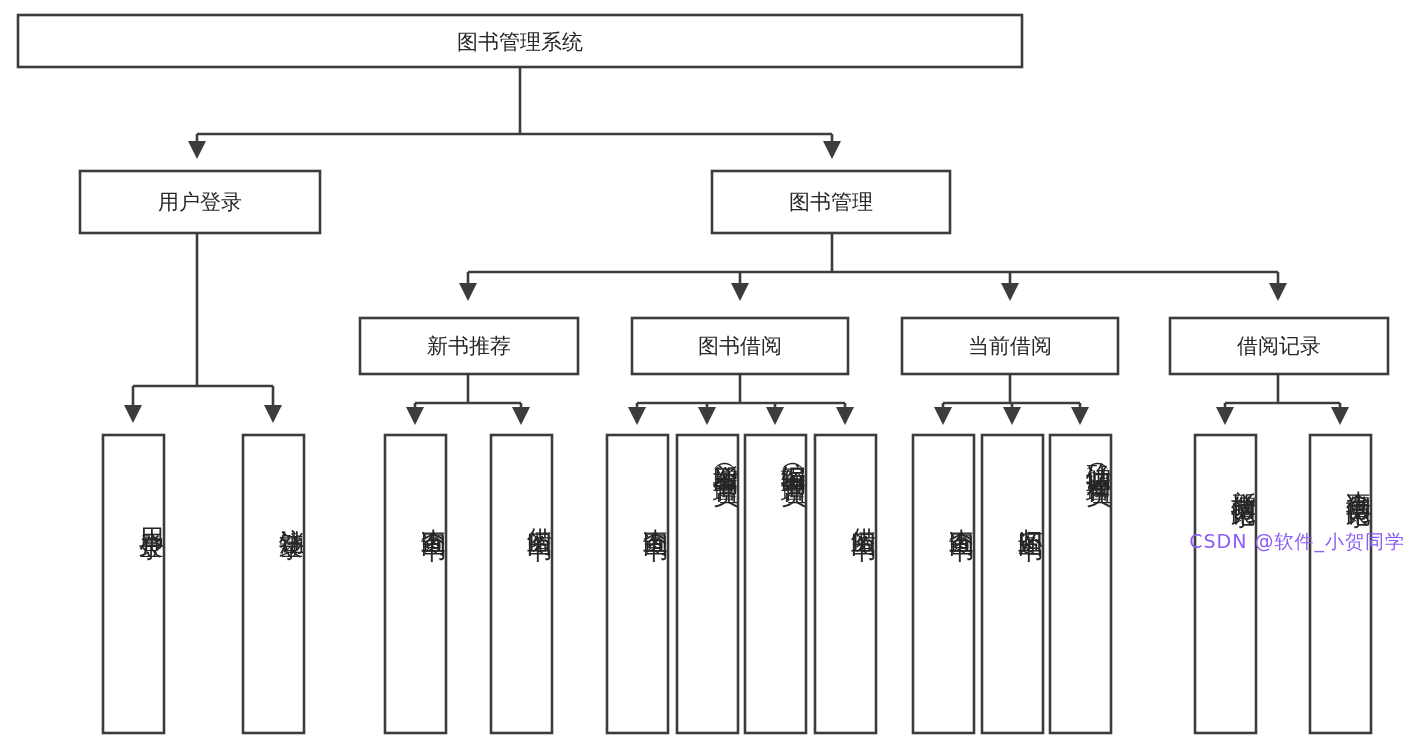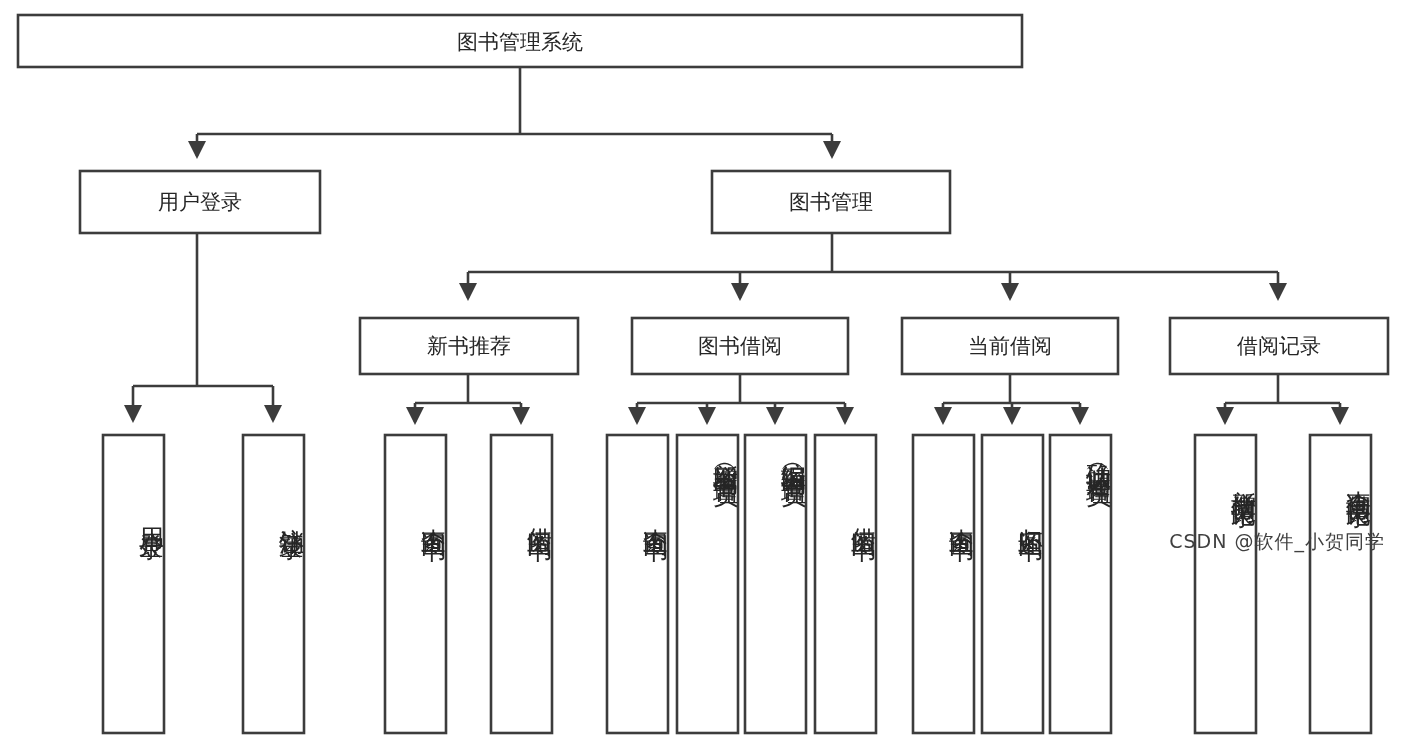--- a/index.html
+++ b/index.html
@@ -55,23 +55,23 @@
     font-family: "DejaVu Sans", "Liberation Sans", sans-serif;
     font-size: 25px;
     line-height: 1.0;
     letter-spacing: 3px;
     white-space: nowrap;
     pointer-events: none;
     text-align: center;
   }
   .watermark {
     position: absolute;
-    right: 20px;
+    right: 0;
     bottom: 6px;
-    color: #404040;
+    color: #8b5cf6;
     font-family: "DejaVu Sans", "Liberation Sans", sans-serif;
     font-size: 19px;
     letter-spacing: 1px;
     white-space: nowrap;
     text-align: right;
   }
 </style>
 </head>
 <body>
 

